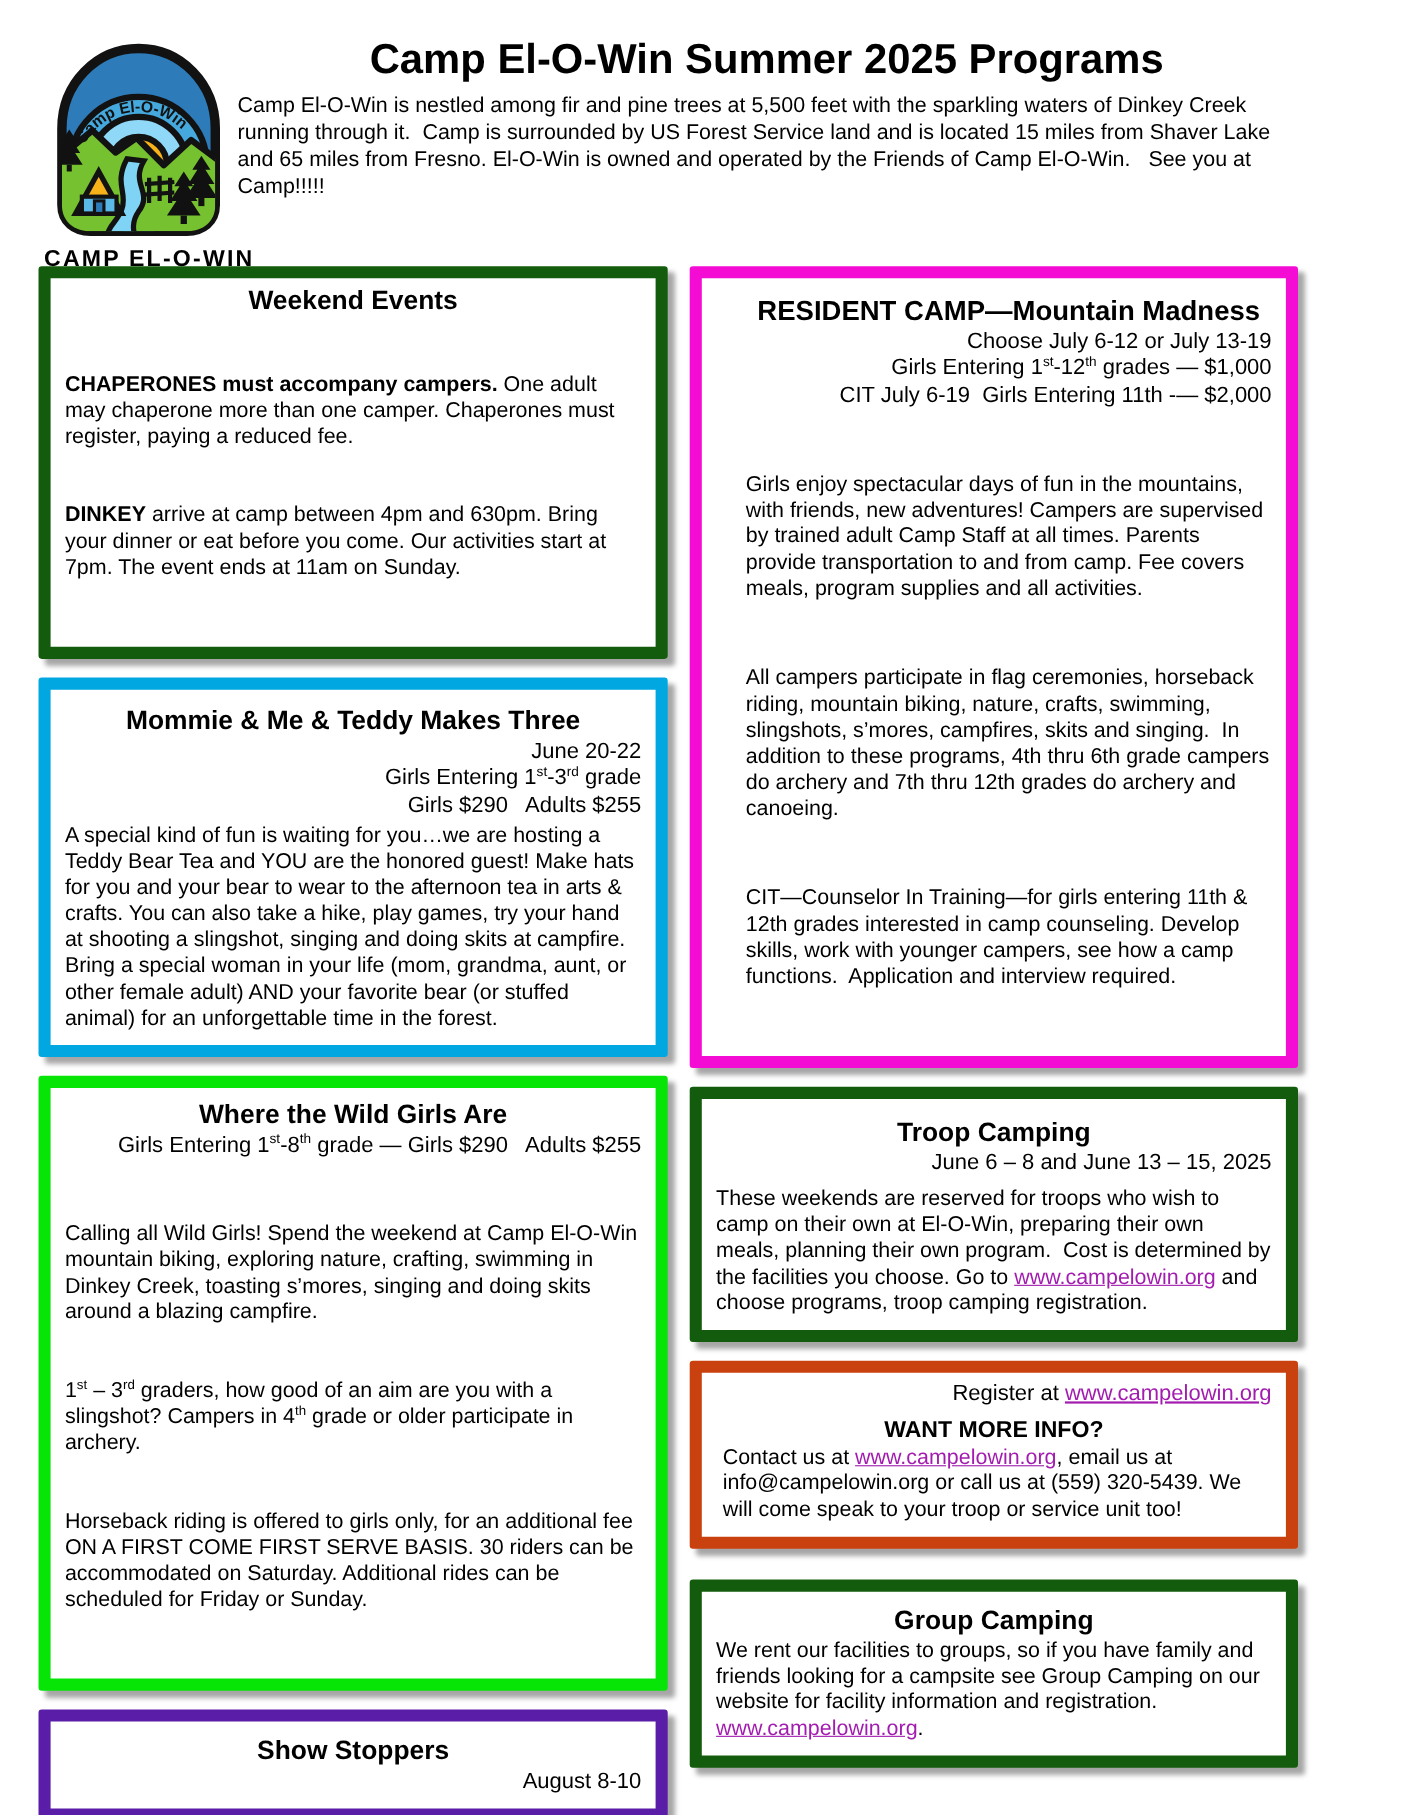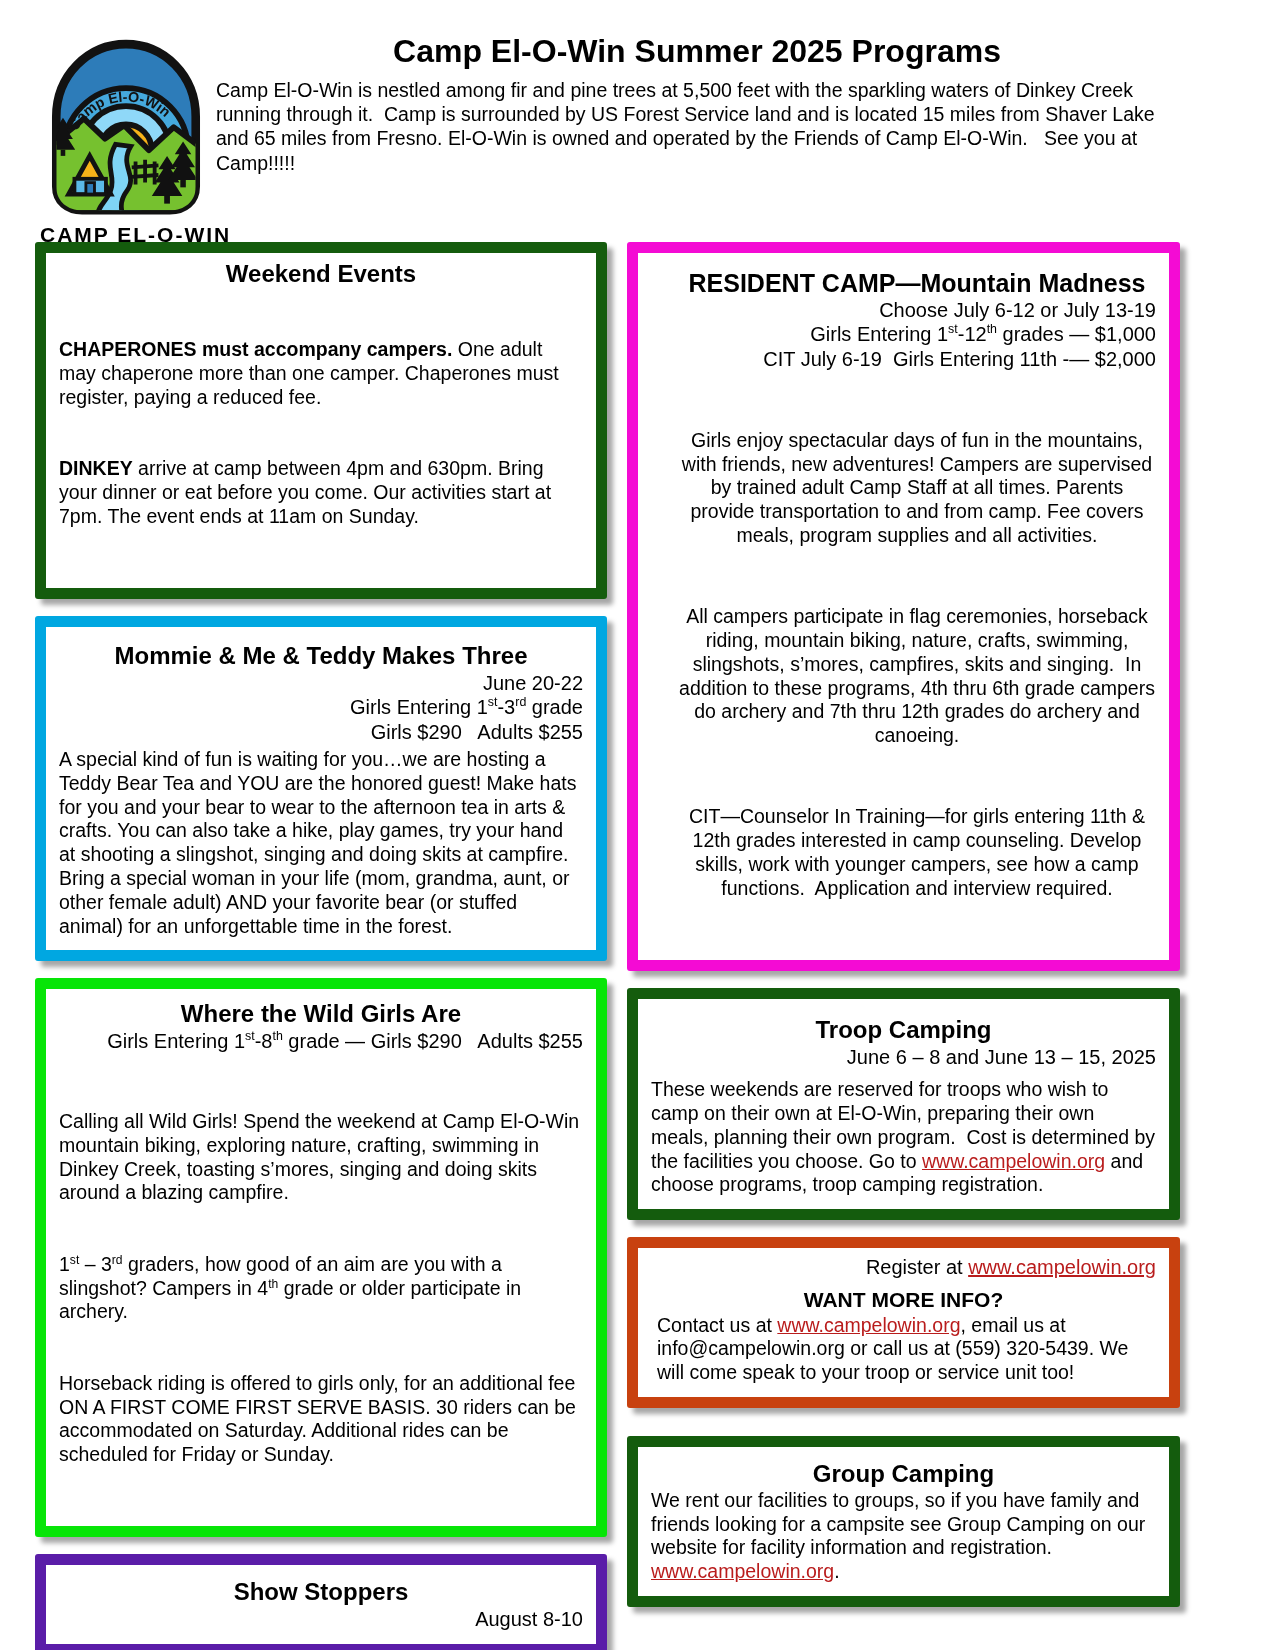--- a/index.html
+++ b/index.html
@@ -7,21 +7,21 @@
   body {
     width:1275px; height:1650px; position:relative;
     font-family:"Liberation Sans","DejaVu Sans",sans-serif;
     color:#000;
   }
   
   .logo-wrap { position:absolute; left:40px; top:26px; width:172px; text-align:center; }
   .logo-name { font-weight:bold; font-size:21px; letter-spacing:2px; margin-top:2px; white-space:nowrap; }
   .logo-loc  { font-weight:bold; font-size:11px; letter-spacing:4.5px; margin-top:3px; white-space:nowrap; }
   .header-text { position:absolute; left:216px; top:34px; width:962px; }
-  .page-title   { font-size:32px; font-weight:bold; text-align:center; line-height:1.08; }
+  .page-title   { font-size:38px; font-weight:bold; text-align:center; line-height:1.08; }
   .page-subtitle{ font-size:27px; font-weight:bold; text-align:center; line-height:1.15; margin-top:2px; }
   .page-intro   { font-size:19.5px; line-height:1.25; margin-top:9px; white-space:pre-wrap; }
   
   .col { position:absolute; top:242px; }
   .col-left  { left:35px;  width:572px; }
   .col-right { left:627px; width:553px; }
   
   .pbox {
     background:#fff; border:11px solid #333; border-radius:3px;
     box-shadow:6px 6px 5px rgba(0,0,0,0.35);
@@ -29,21 +29,21 @@
   }
   .col-right .pbox.gap-lg { margin-bottom:28px; }
   .box-title { text-align:center; font-weight:bold; font-size:24px; line-height:1.2; }
   .box-title.big { font-size:33px; letter-spacing:0.5px; }
   .box-center { text-align:right; font-size:20px; line-height:1.22; white-space:pre-wrap; }
   .box-body { font-size:19.5px; line-height:1.22; margin-top:4px; white-space:pre-wrap; }
   .box-body p + p { margin-top:10px; }
   .mini-head { text-align:center; font-weight:bold; font-size:21px; margin-top:8px; }
   sup { font-size:0.62em; line-height:0; vertical-align:super; }
   b { font-weight:bold; }
-  a.link { color:#b91c1c; text-decoration:underline; cursor:pointer; }
+  a.link { color:#a21caf; text-decoration:underline; cursor:pointer; }
 </style>
 </head>
 <body>
 
 <div class="logo-wrap">
   <svg viewBox="0 0 180 200" width="172" height="191">
     <defs>
       <clipPath id="archclip">
         <path d="M17,168 L17,95 C17,52 50,19 90,19 C130,19 163,52 163,95 L163,168 C163,184 151,193 136,193 L44,193 C29,193 17,184 17,168 Z"></path>
       </clipPath>
@@ -128,21 +128,21 @@
 
 </div>
 
 <div class="col col-right">
 
   <div class="pbox" style="border-color: rgb(244, 11, 212); padding-left: 40px;">
     <div class="box-title" style="margin-top:8px;font-size:25px;">RESIDENT CAMP—Mountain Madness</div>
     <div class="box-center">Choose July 6-12 or July 13-19</div>
     <div class="box-center"><span>Girls Entering 1</span><sup>st</sup><span>-12</span><sup>th</sup><span> grades — $1,000</span></div>
     <div class="box-center">CIT July 6-19  Girls Entering 11th -— $2,000</div>
-    <div class="box-body" style="margin-top:10px;text-align:center;">
+    <div class="box-body" style="margin-top:10px;">
       <p>Girls enjoy spectacular days of fun in the mountains, with friends, new adventures! Campers are supervised by trained adult Camp Staff at all times. Parents provide transportation to and from camp. Fee covers meals, program supplies and all activities.</p>
       <p>All campers participate in flag ceremonies, horseback riding, mountain biking, nature, crafts, swimming, slingshots, s’mores, campfires, skits and singing.  In addition to these programs, 4th thru 6th grade campers do archery and 7th thru 12th grades do archery and canoeing.</p>
       <p>CIT—Counselor In Training—for girls entering 11th &amp; 12th grades interested in camp counseling. Develop skills, work with younger campers, see how a camp functions.  Application and interview required.</p>
     </div>
   </div>
 
   <div class="pbox" style="border-color: rgb(20, 92, 13);">
     <div class="box-title" style="margin-top:10px;">Troop Camping</div>
     <div class="box-center">June 6 – 8 and June 13 – 15, 2025</div>
     <div class="box-body" style="margin-top:9px;"><span>These weekends are reserved for troops who wish to camp on their own at El-O-Win, preparing their own meals, planning their own program.  Cost is determined by the facilities you choose. Go to </span><a class="link">www.campelowin.org</a><span> and choose programs, troop camping registration.</span></div>

